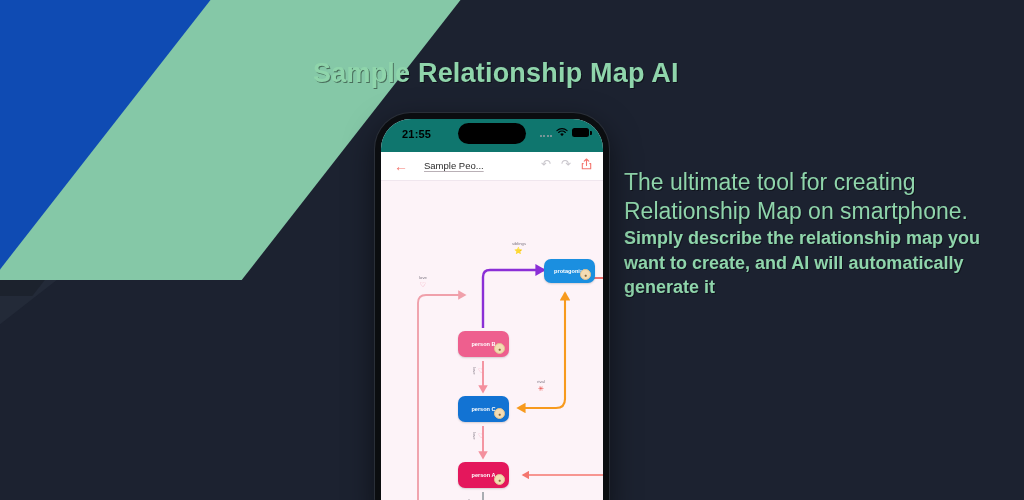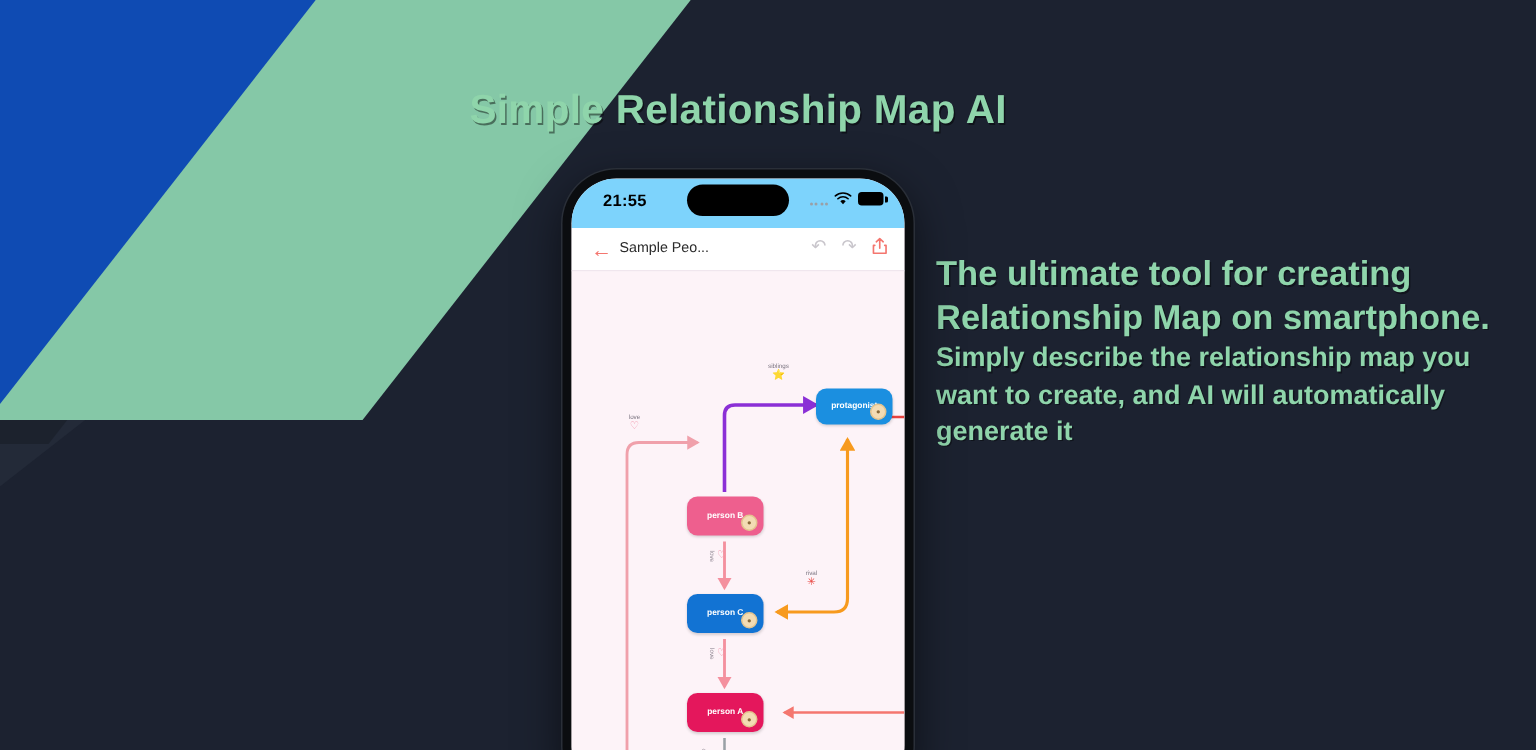--- a/index.html
+++ b/index.html
@@ -51,21 +51,21 @@
     position:absolute;left:313px;top:58px;
     font-size:27px;font-weight:bold;letter-spacing:.2px;
     color:#8fd5ab;
     text-shadow:1px 1px 0 rgba(0,0,0,.45);
     white-space:nowrap;
   }
 
   
   #copy{position:absolute;left:624px;top:168px;width:390px;}
   .copy-a{
-    font-size:23px;font-weight:bold;line-height:1.27;
+    font-size:23px;font-weight:normal;line-height:1.27;
     color:#8fd5ab;text-shadow:1px 1px 0 rgba(0,0,0,.4);
   }
   .copy-b{
     font-size:18px;font-weight:bold;line-height:1.36;
     color:#8fd5ab;text-shadow:1px 1px 0 rgba(0,0,0,.4);
   }
 
   
   #phone{
     position:absolute;left:375px;top:113px;
@@ -77,21 +77,21 @@
     box-sizing:border-box;
   }
   #screen{
     position:relative;width:100%;height:100%;
     background:#fdf3f8;
     border-radius:30px;
     overflow:hidden;
   }
   
   #statusbar{
-    position:relative;height:33px;background:#7dd3fc;
+    position:relative;height:33px;background:#0f766e;
     display:flex;align-items:center;
   }
   #clock{
     position:absolute;left:21px;top:9px;
     font-size:11px;font-weight:bold;color:#000;
     letter-spacing:.2px;
   }
   #island{
     position:absolute;left:50%;transform:translateX(-50%);
     top:4px;width:68px;height:21px;background:#000;border-radius:12px;
@@ -113,22 +113,23 @@
   #navbar{
     position:relative;height:28px;background:#fff;
     display:flex;align-items:center;
     border-bottom:1px solid #f0e6ee;
   }
   #back-arrow{
     position:absolute;left:13px;top:7px;
     color:#f4766f;font-size:14px;line-height:14px;font-weight:bold;
   }
   #doc-title{
-    position:absolute;left:32px;top:8px;
+    position:absolute;left:43px;top:8px;
     font-size:9.5px;color:#2b2b2b;
+    text-decoration:underline;
     text-decoration-color:#b9b0b6;
     text-underline-offset:2px;
     white-space:nowrap;
   }
   #nav-right{
     position:absolute;right:11px;top:6px;
     display:flex;align-items:center;gap:10px;
   }
   .nav-ic{font-size:12px;line-height:12px;color:#c9c6cc;}
   #share-ic{color:#f4766f;}
@@ -165,21 +166,21 @@
 <body>
 
 <div id="bg">
   <div class="diag-band"></div>
   <div class="diag-band2"></div>
   <div class="para para-shadow"></div>
   <div class="para para-blue"></div>
   <div class="para para-green"></div>
 </div>
 
-<div id="title">Simple Relationship Map AI</div>
+<div id="title">Sample Relationship Map AI</div>
 
 <div id="copy">
   <div class="copy-a">The ultimate tool for creating Relationship Map on smartphone.</div>
   <div class="copy-b">Simply describe the relationship map you want to create, and AI will automatically generate it</div>
 </div>
 
 <div id="phone">
   <div id="screen">
 
     <div id="statusbar">

